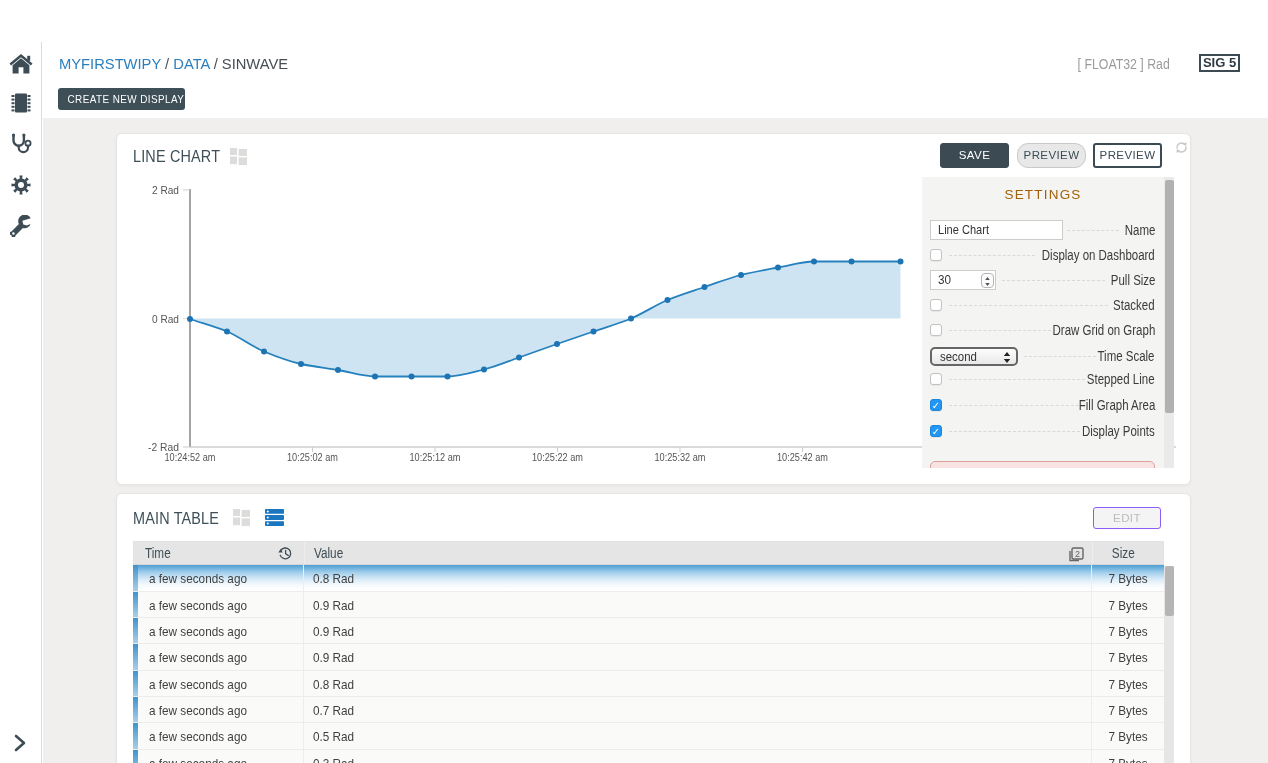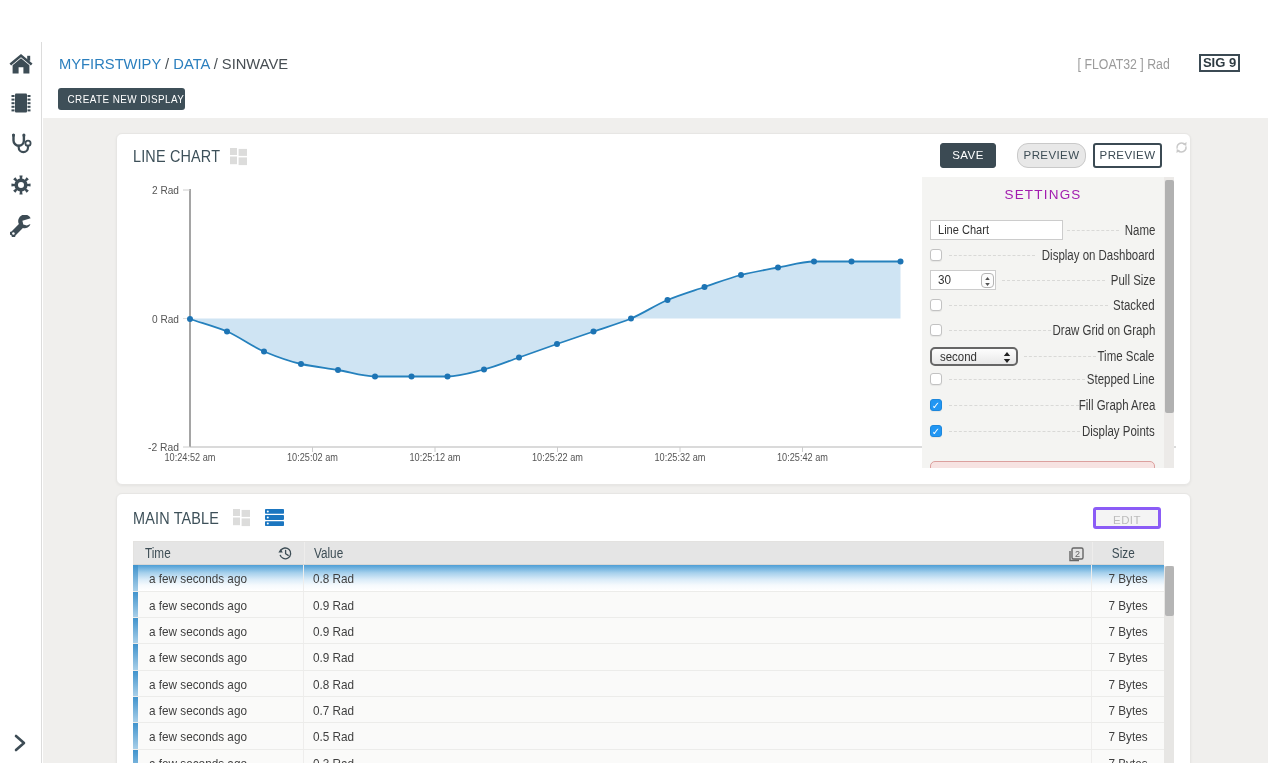--- a/index.html
+++ b/index.html
@@ -22,21 +22,21 @@
   #graybg { position:absolute; left:43px; top:118px; width:1225px; height:645px; background:#f0efed; }
 
   .card { position:absolute; background:#fff; border:1px solid #e7e6e4; border-radius:6px; box-shadow:0 1px 3px rgba(0,0,0,0.05); }
   .cardtitle { position:absolute; color:#3d5059; font-size:16px; letter-spacing:0.2px; white-space:nowrap; transform:scaleX(0.9); transform-origin:0 50%; }
 
   .btn { position:absolute; height:25px; border-radius:3px; font-size:11.5px; letter-spacing:0.4px;
      text-align:center; line-height:23px; }
   .btn-dark { background:#3b4a53; color:#fff; border:1px solid #3b4a53; }
   .btn-light { background:#e8e8e8; color:#3d4d55; border:1px solid #c9c9c9; }
   .btn-outline { background:#fff; color:#3b4a53; border:2px solid #3b4a53; line-height:21px; }
-  .btn-disabled { background:#f4f4f4; color:#bcbcbc; border:3px solid #8b5cf6; }
+  .btn-disabled { background:#f4f4f4; color:#bcbcbc; border:1px solid #8b5cf6; }
 
   
   #panel { position:absolute; left:922px; top:177px; width:252px; height:291px; background:#f4f4f2; overflow:hidden; }
   #panel .lbl { position:absolute; right:19px; color:#3b3b3b; font-size:14px; white-space:nowrap; transform:scaleX(0.82); transform-origin:100% 50%; }
   #panel .leader { position:absolute; border-top:1px dashed #d9d9d7; height:0; }
   .cb { position:absolute; width:12px; height:12px; border:1px solid #c2c2c2; border-radius:3px; background:#fff;
         box-shadow:0 1px 1px rgba(0,0,0,0.06); }
   .cb.on { background:#2196f3; border-color:#1d87dc; color:#fff; font-size:10px; line-height:12px; text-align:center; }
   .tinput { position:absolute; background:#fff; border:1px solid #ccc; color:#333; font-size:13px;
         font-family:"Liberation Sans",sans-serif; padding-left:7px; }
@@ -98,21 +98,21 @@
   <svg class="abs" style="left:10px;top:215px;" width="22" height="22" viewBox="0 0 22 22">
     <path d="M20.7,3.2 A6.1,6.1 0 1 0 8.9,9.1 L1.5,16.5 A1.6,1.6 0 0 0 1.5,20.2 A1.6,1.6 0 0 0 5.5,20.5 L12.9,13.1 A6.1,6.1 0 0 0 20.5,8.9 L16.8,10.5 L13.3,9.5 L12.4,5.7 Z" fill="#3d4c55"></path>
     <circle cx="3.4" cy="18.4" r="1.25" fill="#fff"></circle>
   </svg>
 
   <div class="abs" style="left:59px;top:55px;font-size:15.5px;color:#474e53;white-space:nowrap;transform:scaleX(0.95);transform-origin:0 50%;">
     <span style="color:#2b7fbe;">MYFIRSTWIPY</span> / <span style="color:#2b7fbe;">DATA</span> / <span style="color:#474e53;">SINWAVE</span>
   </div>
   <div class="abs" style="right:98px;top:56px;font-size:14px;color:#9b9b9b;white-space:nowrap;transform:scaleX(0.88);transform-origin:100% 50%;">[ FLOAT32 ] Rad</div>
   <div class="abs" style="left:1199px;top:54px;width:41px;height:18px;border:2px solid #3b4a53;color:#2e3b42;
-       font-size:13px;font-weight:bold;text-align:center;line-height:14px;white-space:nowrap;">SIG 9</div>
+       font-size:13px;font-weight:bold;text-align:center;line-height:14px;white-space:nowrap;">SIG 5</div>
   <div class="abs" style="left:58px;top:88px;width:127px;height:22px;background:#3e4f58;border-radius:3px;
        color:#fff;font-size:11.5px;text-align:center;line-height:22px;white-space:nowrap;"><span style="display:inline-block;transform:scaleX(0.86);transform-origin:50% 50%;letter-spacing:0.5px;">CREATE NEW DISPLAY</span></div>
 
   <div id="graybg"></div>
 
   <div class="card" style="left:116px;top:133px;width:1075px;height:352px;"></div>
   <div class="cardtitle" style="left:133px;top:148px;">LINE CHART</div>
   <div class="abs" style="left:230px;top:148px;"><svg width="17" height="18" viewBox="0 0 17 18">
      <g fill="#dcdcdb">
           <rect x="0" y="0" width="7" height="7"></rect>
@@ -126,21 +126,21 @@
   <path d="M11.6,1.0 L11.2,4.9 L7.9,3.2 Z" fill="#c9c9c9"></path>
   <path d="M10.9,5.4 A4.6,4.6 0 0 1 6.5,11.1 A4.6,4.6 0 0 1 2.8,9.2" fill="none" stroke="#c9c9c9" stroke-width="1.5"></path>
   <path d="M1.4,12.0 L1.8,8.1 L5.1,9.8 Z" fill="#c9c9c9"></path>
       </svg></div>
   <div class="abs" style="left:1176px;top:501px;"><svg width="13" height="13" viewBox="0 0 13 13">
   <path d="M2.1,7.6 A4.6,4.6 0 0 1 6.5,1.9 A4.6,4.6 0 0 1 10.2,3.8" fill="none" stroke="#c9c9c9" stroke-width="1.5"></path>
   <path d="M11.6,1.0 L11.2,4.9 L7.9,3.2 Z" fill="#c9c9c9"></path>
   <path d="M10.9,5.4 A4.6,4.6 0 0 1 6.5,11.1 A4.6,4.6 0 0 1 2.8,9.2" fill="none" stroke="#c9c9c9" stroke-width="1.5"></path>
   <path d="M1.4,12.0 L1.8,8.1 L5.1,9.8 Z" fill="#c9c9c9"></path>
       </svg></div>
-  <div class="btn btn-dark" style="left:940px;top:143px;width:56px;">SAVE</div>
+  <div class="btn btn-dark" style="left:940px;top:143px;width:69px;">SAVE</div>
   <div class="btn btn-light" style="left:1017px;top:143px;width:69px;border-radius:11px;">PREVIEW</div>
   <div class="btn btn-outline" style="left:1093px;top:143px;width:69px;">PREVIEW</div>
 
   <svg class="abs" style="left:0;top:0;" width="1268" height="763" id="chartsvg">
     <line x1="190" y1="189" x2="190" y2="447" stroke="#8e8e8e" stroke-width="1.6"></line>
     <line x1="190" y1="447" x2="1176" y2="447" stroke="#b5b5b5" stroke-width="1.2"></line>
 
     <line x1="183" y1="190" x2="190" y2="190" stroke="#ccc"></line>
     <line x1="183" y1="318.5" x2="190" y2="318.5" stroke="#ddd"></line>
     <line x1="183" y1="447" x2="190" y2="447" stroke="#ccc"></line>
@@ -181,21 +181,21 @@
         <circle cx="704.5" cy="287" r="3"></circle>
         <circle cx="741" cy="275" r="3"></circle>
         <circle cx="778" cy="267.5" r="3"></circle>
         <circle cx="814" cy="261.5" r="3"></circle>
         <circle cx="851.5" cy="261.5" r="3"></circle>
         <circle cx="900.5" cy="261.5" r="3"></circle>
       </g>
   </svg>
 
   <div id="panel">
-    <div class="abs" style="left:0;top:10px;width:242px;text-align:center;color:#a21caf;font-size:13.5px;letter-spacing:1.2px;">SETTINGS</div>
+    <div class="abs" style="left:0;top:10px;width:242px;text-align:center;color:#a16207;font-size:13.5px;letter-spacing:1.2px;">SETTINGS</div>
 
     <div class="tinput" style="left:8px;top:43px;width:133px;height:20px;line-height:18px;"><span style="display:inline-block;transform:scaleX(0.85);transform-origin:0 50%;">Line Chart</span></div>
     <div class="leader" style="left:145px;top:53px;width:52px;"></div>
     <div class="lbl" style="top:45px;">Name</div>
 
     <div class="cb" style="left:8px;top:72px;"></div>
     <div class="leader" style="left:27px;top:78px;width:86px;"></div>
     <div class="lbl" style="top:70px;">Display on Dashboard</div>
 
     <div class="tinput" style="left:8px;top:93px;width:66px;height:20px;line-height:18px;"><span style="display:inline-block;transform:scaleX(0.9);transform-origin:0 50%;">30</span></div>

